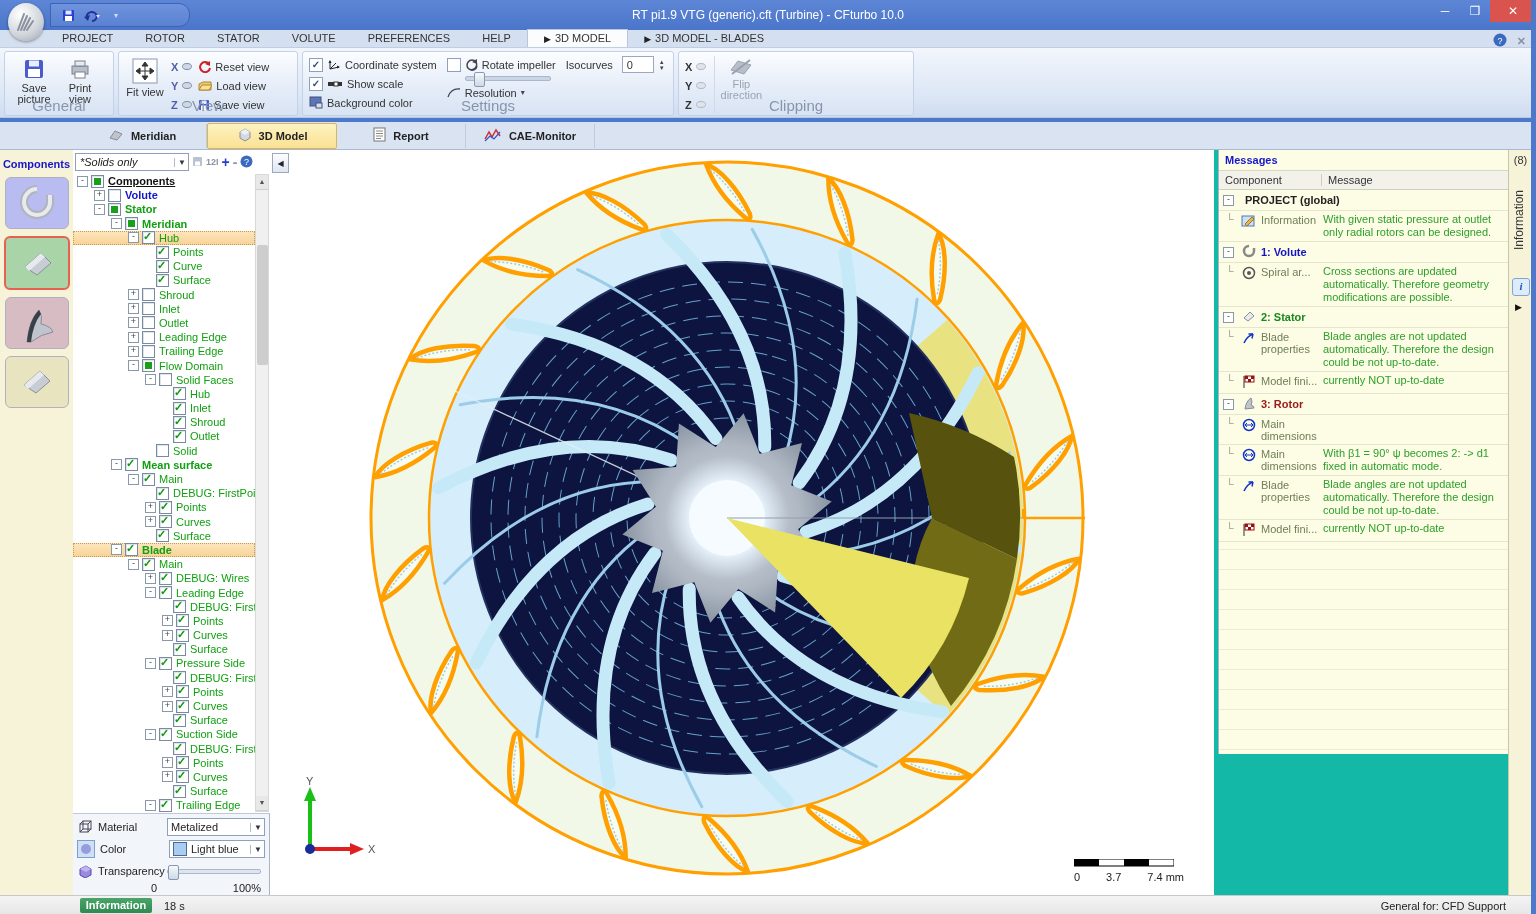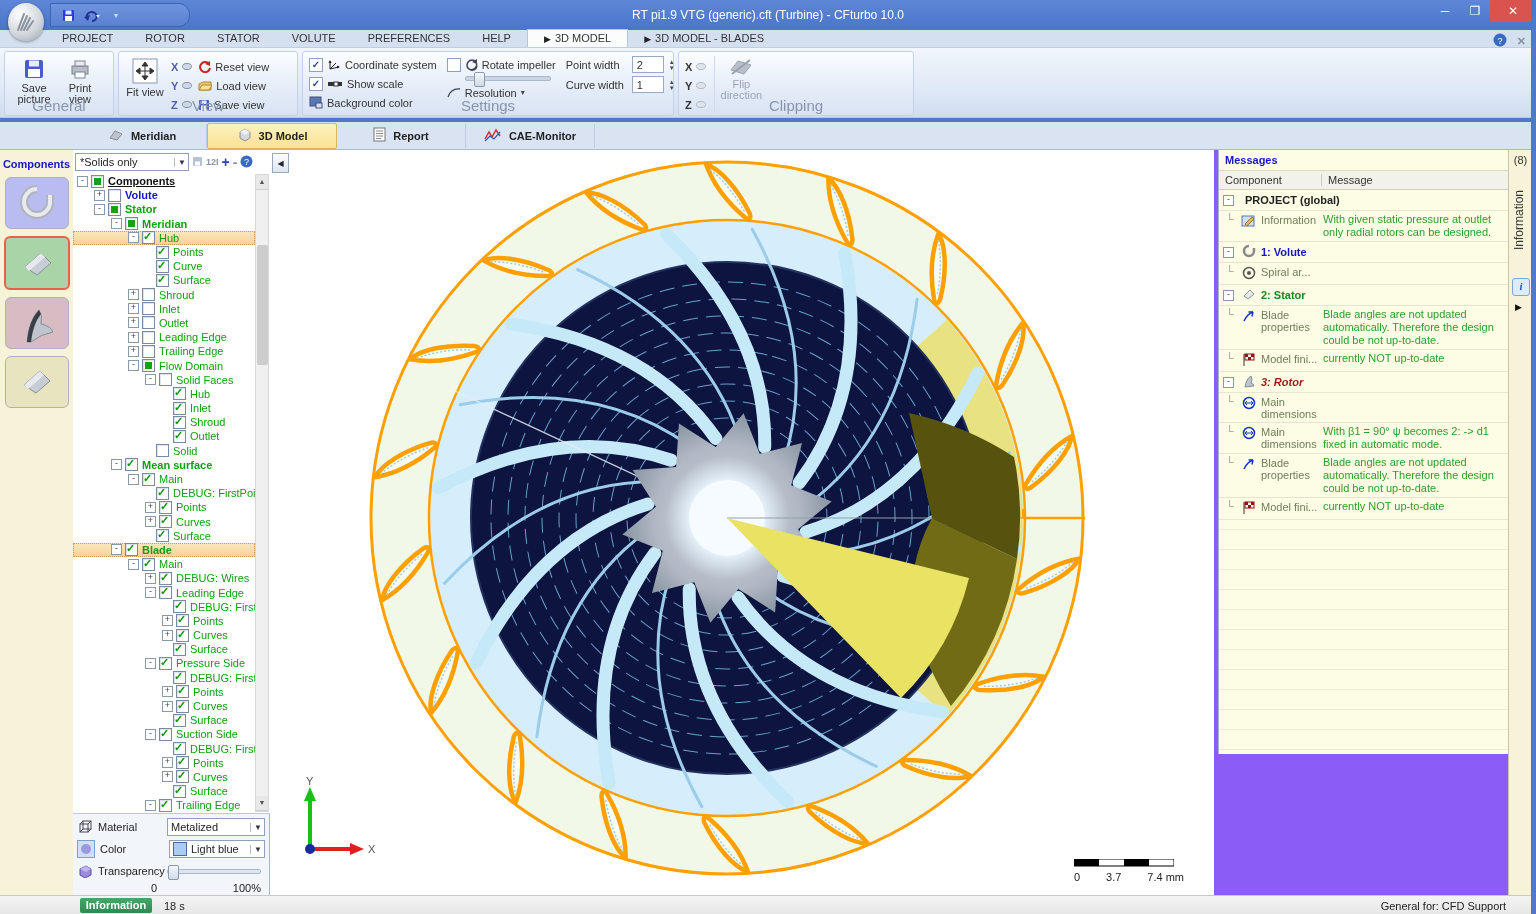--- a/index.html
+++ b/index.html
@@ -32,28 +32,28 @@
   .spin{width:26px;height:15px;border:1px solid #9aa8c0;background:#fff;display:inline-flex;align-items:center;padding-left:4px;font-size:11px;}
   .spinarrows{display:inline-flex;flex-direction:column;font-size:6px;line-height:6px;color:#445;margin-left:1px;}
   .slider{width:84px;height:3px;background:#c9d4e4;border:1px solid #aab8cc;border-radius:2px;position:relative;}
   .slider .thumb{position:absolute;top:-5px;width:9px;height:13px;background:linear-gradient(#f6f9fc,#cfd9e6);border:1px solid #8898b0;border-radius:2px;}
   .disab{color:#9aa4b4;}
   
   #viewtabs{left:0;top:122px;width:1536px;height:28px;background:#d9e3f2;border-bottom:1px solid #a9b9d2;display:flex;align-items:center;padding-left:78px;box-sizing:border-box;}
   .vtab{height:24px;min-width:128px;display:flex;align-items:center;justify-content:center;gap:7px;color:#222;font-weight:bold;border-right:1px solid #bfcce0;}
   .vtab.active{background:linear-gradient(#fdf2c0,#fbe193);border:1px solid #d9b55e;border-radius:2px;}
   
-  #main{left:0;top:150px;width:1536px;height:745px;background:#8b5cf6;}
+  #main{left:0;top:150px;width:1536px;height:745px;background:#14b8a6;}
   #compstrip{left:0;top:0;width:73px;height:745px;background:#f7f3d8;border-right:1px solid #c8c8a8;}
   #compstrip .ctitle{color:#1515cc;font-weight:bold;font-size:11px;text-align:center;margin-top:8px;}
   .cthumb{margin:7px auto 0 auto;width:62px;height:50px;border-radius:6px;border:1px solid #b0b0c0;display:flex;align-items:center;justify-content:center;}
   .cthumb.sel{border:2px solid #e86050;}
   #treepanel{left:73px;top:0;width:197px;height:745px;background:#fff;border-right:1px solid #a8b4c8;}
   #treetoolbar{left:2px;top:2px;width:193px;height:20px;display:flex;align-items:center;gap:3px;}
-  #treefilter{width:106px;height:16px;border:1px solid #8ea0bc;background:#fff;display:flex;align-items:center;justify-content:space-between;padding:0 2px 0 4px;}
+  #treefilter{width:106px;height:16px;border:1px solid #8ea0bc;background:#fff;display:flex;align-items:center;justify-content:space-between;padding:0 2px 0 4px;font-style:italic;}
   #treefilter .da{font-size:8px;color:#334;border-left:1px solid #b0bccc;padding-left:3px;}
   .ticon{color:#8b93a2;font-weight:bold;}
   #treebody{left:0;top:24px;width:182px;height:638px;overflow:hidden;}
   .trow{display:flex;align-items:center;height:14.2px;white-space:nowrap;}
   .trow.hl{background:linear-gradient(#fce7bd,#f8d295);outline:1px dotted #c89a50;outline-offset:-1px;}
   .texp{width:9px;height:9px;border:1px solid #8899aa;background:#fff;font-size:9px;line-height:7px;text-align:center;color:#445;margin-right:3px;flex:none;}
   .texp-sp{width:11px;flex:none;}
   .tchk{width:11px;height:11px;border:1px solid #7a8aa0;background:#fff;margin-right:4px;flex:none;position:relative;box-shadow:inset 1px 1px 0 #dde4ee;}
   .tchk.on::after{content:"\2713";position:absolute;left:0px;top:-2px;color:#119911;font-size:11px;font-weight:bold;}
   .tchk.fill::after{content:"";position:absolute;left:2px;top:2px;width:7px;height:7px;background:#18a018;}
@@ -84,21 +84,21 @@
   #messages{left:1218px;top:0;width:294px;height:604px;background:#fdfce4;border-left:1px solid #a8b4c8;box-sizing:border-box;
             background-image:repeating-linear-gradient(to bottom, transparent 0 19px, #ececd2 19px 20px);}
   #msgtitlebar{height:20px;background:#fdfce4;border-bottom:1px solid #d8d8bc;display:flex;align-items:center;padding:0 6px;}
   #msgtitle{color:#1515cc;font-weight:bold;}
   #msgheader{height:18px;background:#f2f1ea;border-bottom:1px solid #cfcfbf;display:flex;align-items:center;color:#333;}
   #msgheader .c1{width:96px;padding-left:6px;border-right:1px solid #cfcfbf;}
   #msgheader .c2{flex:1;padding-left:6px;}
   #msgbody{background:#fdfce4;}
   .mgrow{display:flex;align-items:center;height:20px;border-bottom:1px solid #e6e6cf;background:#fdfce4;gap:4px;padding-left:4px;}
   .mgrow .glab{font-weight:bold;}
-  .glab.black{color:#222;} .glab.blue{color:#1414c8;} .glab.green{color:#178a1f;} .glab.darkred{color:#9b1a1a;font-style:italic;}
+  .glab.black{color:#222;} .glab.blue{color:#1414c8;} .glab.green{color:#178a1f;} .glab.darkred{color:#9b1a1a;}
   .mirow{display:flex;border-bottom:1px solid #e6e6cf;background:#fdfce4;padding:2px 0;}
   .mirow .branch{width:22px;flex:none;color:#999;text-align:center;}
   .mirow .micon2{width:20px;flex:none;padding-top:1px;}
   .mirow .mname{width:58px;flex:none;color:#6f7f5a;line-height:12px;padding-top:1px;}
   .mirow .mtext{flex:1;color:#2da02d;line-height:13px;padding:0 4px;}
   
   #infostrip{left:1508px;top:0;width:23px;height:745px;background:#f7f3d8;border-left:1px solid #c8c8a8;}
   #msgcount{margin-top:4px;text-align:center;color:#333;}
   #infovert{position:absolute;top:40px;left:3px;writing-mode:vertical-rl;transform:rotate(180deg);color:#333;font-size:12px;}
   #infoicon{position:absolute;top:128px;left:3px;width:16px;height:16px;border:1px solid #7aa6d8;border-radius:3px;background:#ddebfa;color:#2255bb;font-style:italic;font-weight:bold;text-align:center;line-height:15px;font-family:"Liberation Serif",serif;}
@@ -284,32 +284,20 @@
             </div>
           <div class="slider" style="margin-left:18px;">
               <span class="thumb" style="left:8px;"></span>
             </div>
           <div class="smrow">
             <svg width="14" height="11">
                 <path d="M1 10 Q4 1 13 2" fill="none" stroke="#445" stroke-width="1.3"></path>
               </svg>
             <span>Resolution</span>
               <span style="font-size:8px;color:#445;">▾</span>
-            </div>
-        </div>
-        <div style="display:flex;flex-direction:column;gap:3px;">
-          <div class="smrow">
-              <span style="width:62px;">Point width</span>
-            <span class="spin">2</span>
-              <span class="spinarrows">▲<br>▼</span>
-            </div>
-          <div class="smrow">
-              <span style="width:62px;">Curve width</span>
-            <span class="spin">1</span>
-              <span class="spinarrows">▲<br>▼</span>
             </div>
         </div>
         <div style="display:flex;flex-direction:column;gap:3px;">
           <div class="smrow">
               <span style="width:52px;">Isocurves</span>
             <span class="spin">0</span>
               <span class="spinarrows">▲<br>▼</span>
             </div>
         </div>
       </div>
@@ -903,20 +891,21 @@
               </svg></span>
             <span class="glab blue">1: Volute</span>
           </div>
           <div class="mirow">
             <span class="branch">└</span>
             <span class="micon2"><svg width="16" height="14">
                 <circle cx="8" cy="7" r="5.5" fill="none" stroke="#555" stroke-width="1.5"></circle>
                 <circle cx="8" cy="7" r="2" fill="#555"></circle>
               </svg></span>
             <span class="mname">Spiral ar...</span>
+            <span class="mtext">Cross sections are updated automatically. Therefore geometry modifications are possible.</span>
           </div>
           <div class="mgrow">
             <span class="texp">-</span>
             <span><svg width="16" height="14">
                 <polygon points="3,9 9,3 13,7 7,12" fill="#e8eaee" stroke="#8a9098"></polygon>
               </svg></span>
             <span class="glab green">2: Stator</span>
           </div>
           <div class="mirow">
             <span class="branch">└</span>

